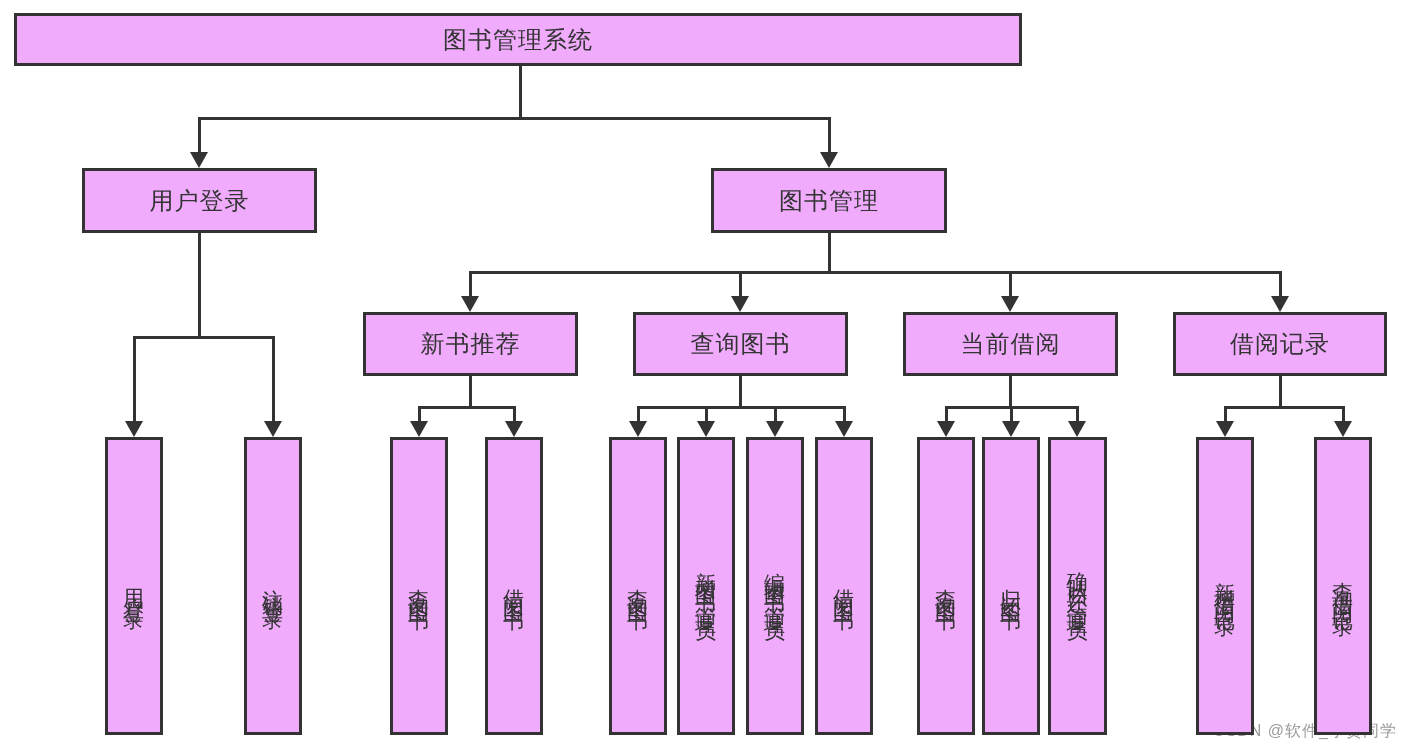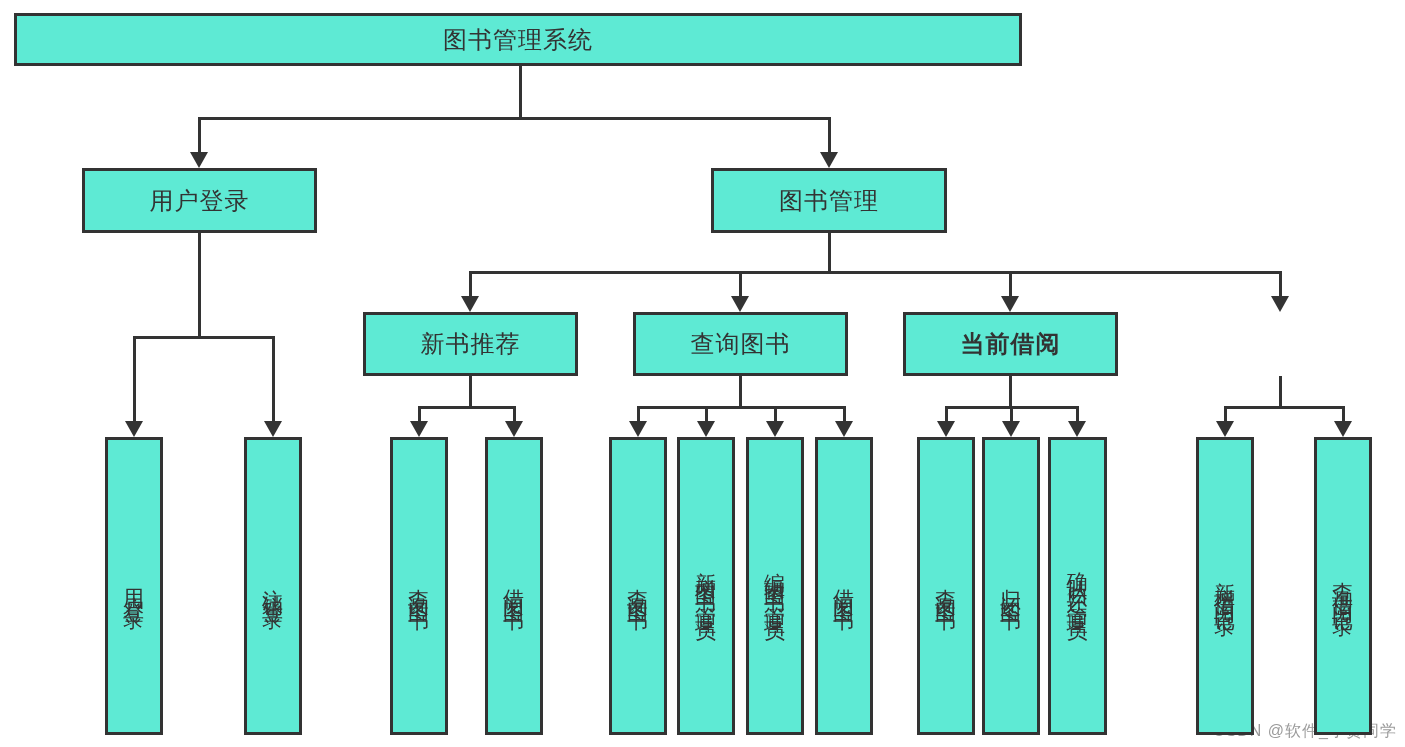--- a/index.html
+++ b/index.html
@@ -13,21 +13,21 @@
     position:relative;
     width:1405px;height:747px;
     background:var(--bg);
     font-family:"Liberation Sans","DejaVu Sans",sans-serif;
     overflow:hidden;
   }
   .node{
     position:absolute;
     box-sizing:border-box;
     border:3px solid var(--line);
-    background:#5eead4;
+    background:#f0abfc;
     color:var(--text);
     display:flex;
     align-items:center;
     justify-content:center;
     text-align:center;
   }
   .node.h{font-size:24px;letter-spacing:1px;white-space:nowrap;}
   .node.v{
     writing-mode:vertical-rl;
     font-size:21px;
@@ -107,21 +107,22 @@
     <div class="arrowhead" style="left: 1068px; top: 421px;"></div>
     <div class="cline" style="left: 1223.5px; top: 407px; width: 3px; height: 17px;"></div>
     <div class="arrowhead" style="left: 1216px; top: 421px;"></div>
     <div class="cline" style="left: 1341.5px; top: 407px; width: 3px; height: 17px;"></div>
     <div class="arrowhead" style="left: 1334px; top: 421px;"></div>
     <div class="node h" style="left: 14px; top: 13px; width: 1008px; height: 53px;">图书管理系统</div>
     <div class="node h" style="left: 82px; top: 168px; width: 235px; height: 65px;">用户登录</div>
     <div class="node h" style="left: 363px; top: 312px; width: 215px; height: 64px;">新书推荐</div>
     <div class="node h" style="left: 711px; top: 168px; width: 236px; height: 65px;">图书管理</div>
     <div class="node h" style="left: 633px; top: 312px; width: 215px; height: 64px;">查询图书</div>
-    <div class="node h" style="left: 903px; top: 312px; width: 215px; height: 64px; font-weight: bold;">当前借阅</div>
+    <div class="node h" style="left: 903px; top: 312px; width: 215px; height: 64px;">当前借阅</div>
+    <div class="node h" style="left: 1173px; top: 312px; width: 214px; height: 64px;">借阅记录</div>
     <div class="node v" style="left: 105px; top: 437px; width: 58px; height: 298px;">用户登录</div>
     <div class="node v" style="left: 244px; top: 437px; width: 58px; height: 298px;">注销登录</div>
     <div class="node v" style="left: 390px; top: 437px; width: 58px; height: 298px;">查询图书</div>
     <div class="node v" style="left: 485px; top: 437px; width: 58px; height: 298px;">借阅图书</div>
     <div class="node v" style="left: 609px; top: 437px; width: 58px; height: 298px;">查询图书</div>
     <div class="node v" style="left: 677px; top: 437px; width: 58px; height: 298px;">新增图书（管理员）</div>
     <div class="node v" style="left: 746px; top: 437px; width: 58px; height: 298px;">编辑图书（管理员）</div>
     <div class="node v" style="left: 815px; top: 437px; width: 58px; height: 298px;">借阅图书</div>
     <div class="node v" style="left: 917px; top: 437px; width: 58px; height: 298px;">查询图书</div>
     <div class="node v" style="left: 982px; top: 437px; width: 58px; height: 298px;">归还图书</div>

